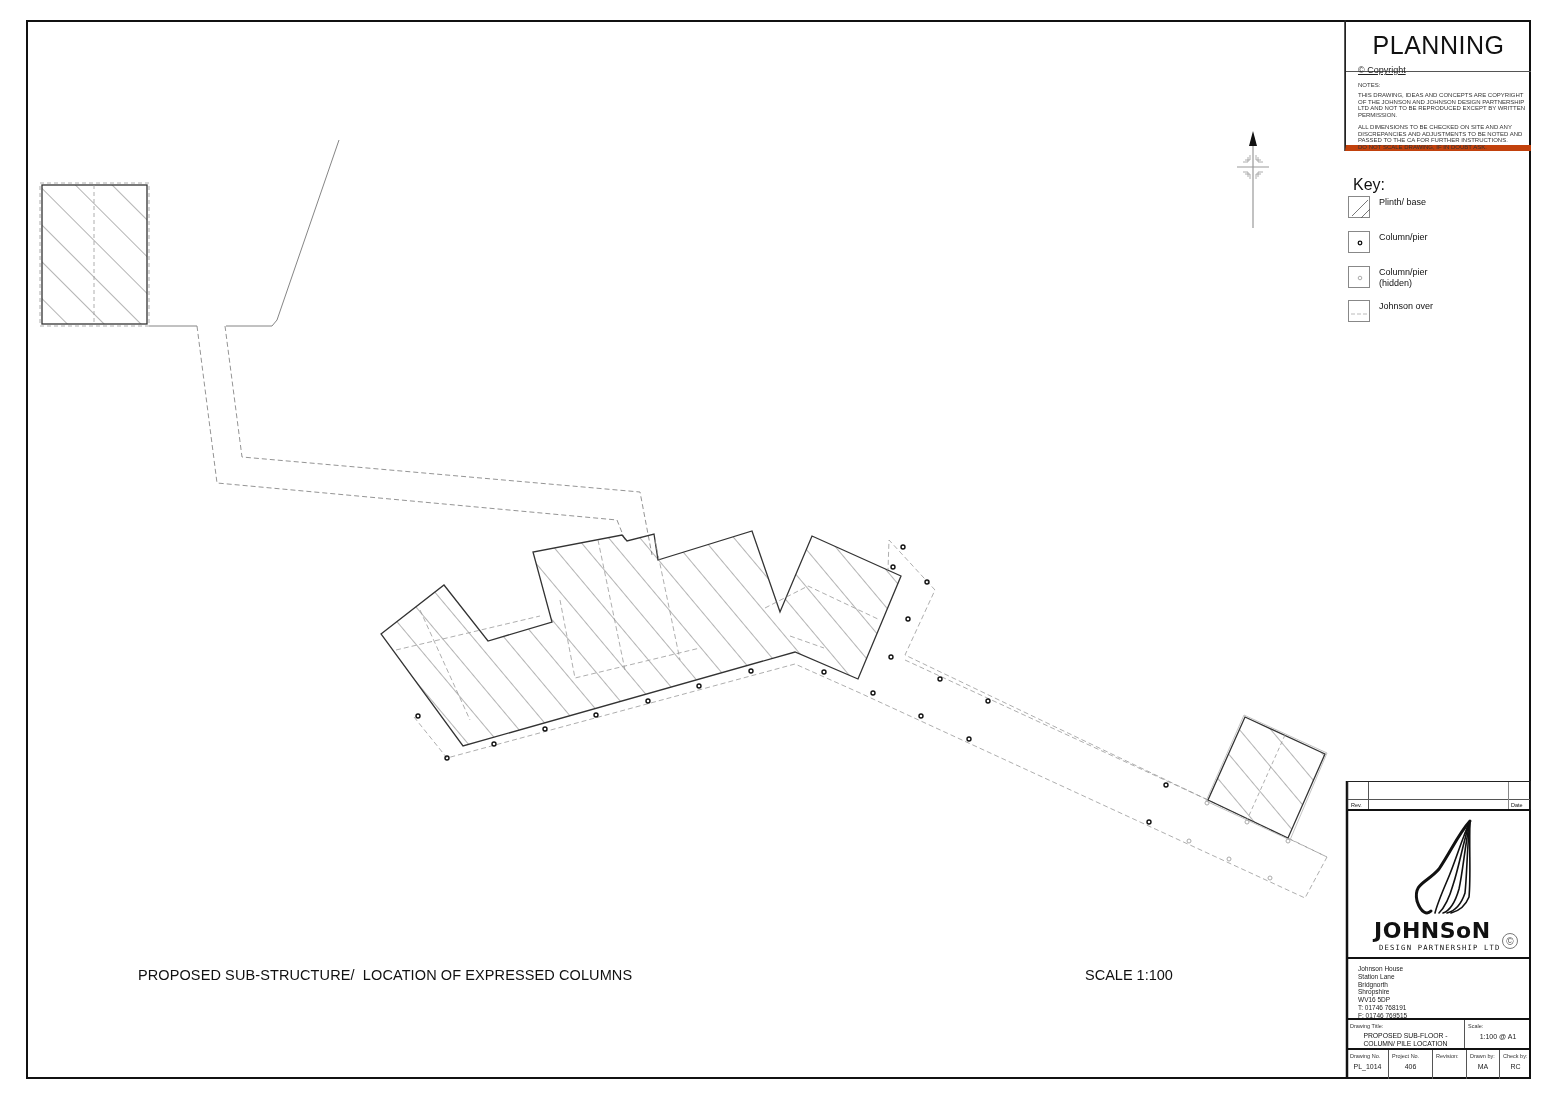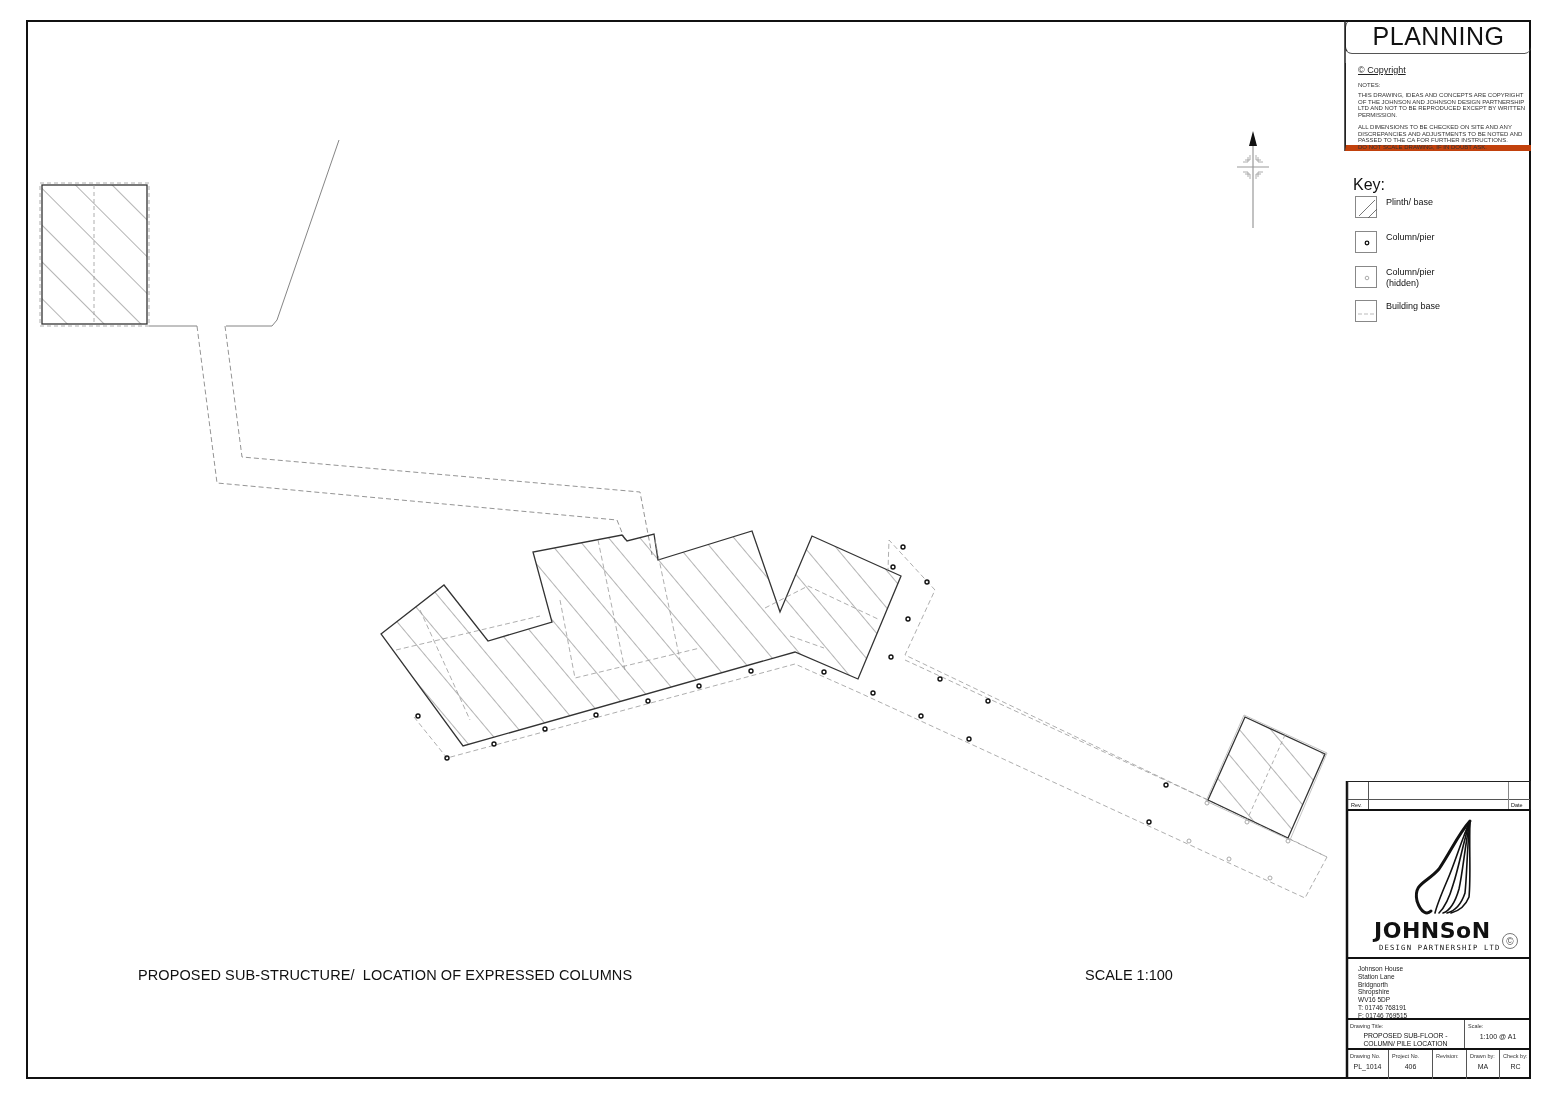--- a/index.html
+++ b/index.html
@@ -1,27 +1,27 @@
 <!DOCTYPE html>
 <html><head>
 <meta charset="utf-8">
 <style>
   html,body{margin:0;padding:0;background:#ffffff;}
   body{width:1557px;height:1100px;position:relative;overflow:hidden;font-family:"Liberation Sans",sans-serif;color:#111;}
   .frame{position:absolute;left:26px;top:20px;width:1505px;height:1059px;border:2px solid #111;box-sizing:border-box;}
   svg.drawing{position:absolute;left:0;top:0;}
   .tb{position:absolute;left:1345px;width:186px;box-sizing:border-box;border-left:1.5px solid #222;}
-  .planning{top:20px;height:34px;border-bottom:1px solid #555;display:flex;align-items:center;justify-content:center;font-size:25px;letter-spacing:0.5px;border-radius:7px;}
+  .planning{top:20px;height:52px;border-bottom:1px solid #555;display:flex;align-items:center;justify-content:center;font-size:25px;letter-spacing:0.5px;}
   .notes{top:63px;height:88px;border-bottom:6px solid #c2410c;padding:4px 0 0 12px;font-size:6px;line-height:6.5px;color:#333;}
   .notes .copy{font-size:9px;text-decoration:underline;margin-bottom:8px;display:block;color:#222;}
   .notes p{margin:0 0 6px 0;}
   .notes .hdr{margin-bottom:4px;}
   .key{position:absolute;left:1345px;top:170px;width:186px;font-size:9px;}
   .key .title{position:absolute;left:8px;top:6px;font-size:16px;}
-  .key .item{position:absolute;left:10px;width:172px;height:26px;}
+  .key .item{position:absolute;left:3px;width:172px;height:26px;}
   .key .box{position:absolute;left:0;top:0;width:22px;height:22px;border:1px solid #888;box-sizing:border-box;background:#fff;}
   .key .lbl{position:absolute;left:31px;top:1px;line-height:11px;font-size:9px;}
   .revtable{position:absolute;left:1347px;top:781px;width:184px;height:30px;border:1.5px solid #222;border-bottom:2.5px solid #111;box-sizing:border-box;font-size:5.5px;}
   .logo{position:absolute;left:1347px;top:811px;width:184px;height:148px;border-bottom:2.5px solid #111;box-sizing:border-box;}
   .addr{position:absolute;left:1347px;top:960px;width:184px;height:60px;border-bottom:2.5px solid #111;box-sizing:border-box;font-size:6.5px;line-height:7.8px;padding:5px 0 0 11px;color:#222;}
   .dtitle{position:absolute;left:1347px;top:1020px;width:184px;height:30px;border-bottom:2px solid #111;box-sizing:border-box;font-size:5.5px;}
   .dnum{position:absolute;left:1347px;top:1050px;width:184px;height:29px;box-sizing:border-box;font-size:5.5px;}
   .cell{position:absolute;top:0;height:100%;box-sizing:border-box;border-right:1px solid #555;}
   .cell .cap{position:absolute;left:3px;top:3px;color:#333;}
   .cell .val{position:absolute;left:0;right:0;top:13px;text-align:center;font-size:7px;color:#222;}
@@ -171,21 +171,21 @@
     </div>
     <div class="lbl" style="white-space:pre-line">Column/pier
 (hidden)</div>
   </div>
   <div class="item" style="top:130px">
     <div class="box">
       <svg width="22" height="22">
           <line x1="2" y1="13" x2="20" y2="13" stroke="#aaa" stroke-width="0.8" stroke-dasharray="4 2"></line>
         </svg>
     </div>
-    <div class="lbl">Building base</div>
+    <div class="lbl">Johnson over</div>
   </div>
 </div>
 
 <div class="revtable">
   <div style="position:absolute;left:0;right:0;top:17px;border-top:1px solid #555;"></div>
   <div style="position:absolute;left:20px;top:0;bottom:0;border-left:1px solid #555;"></div>
   <div style="position:absolute;left:160px;top:0;bottom:0;border-left:1px solid #888;"></div>
   <span style="position:absolute;left:3px;top:20px;">Rev.</span>
   <span style="position:absolute;left:163px;top:20px;">Date</span>
 </div>

